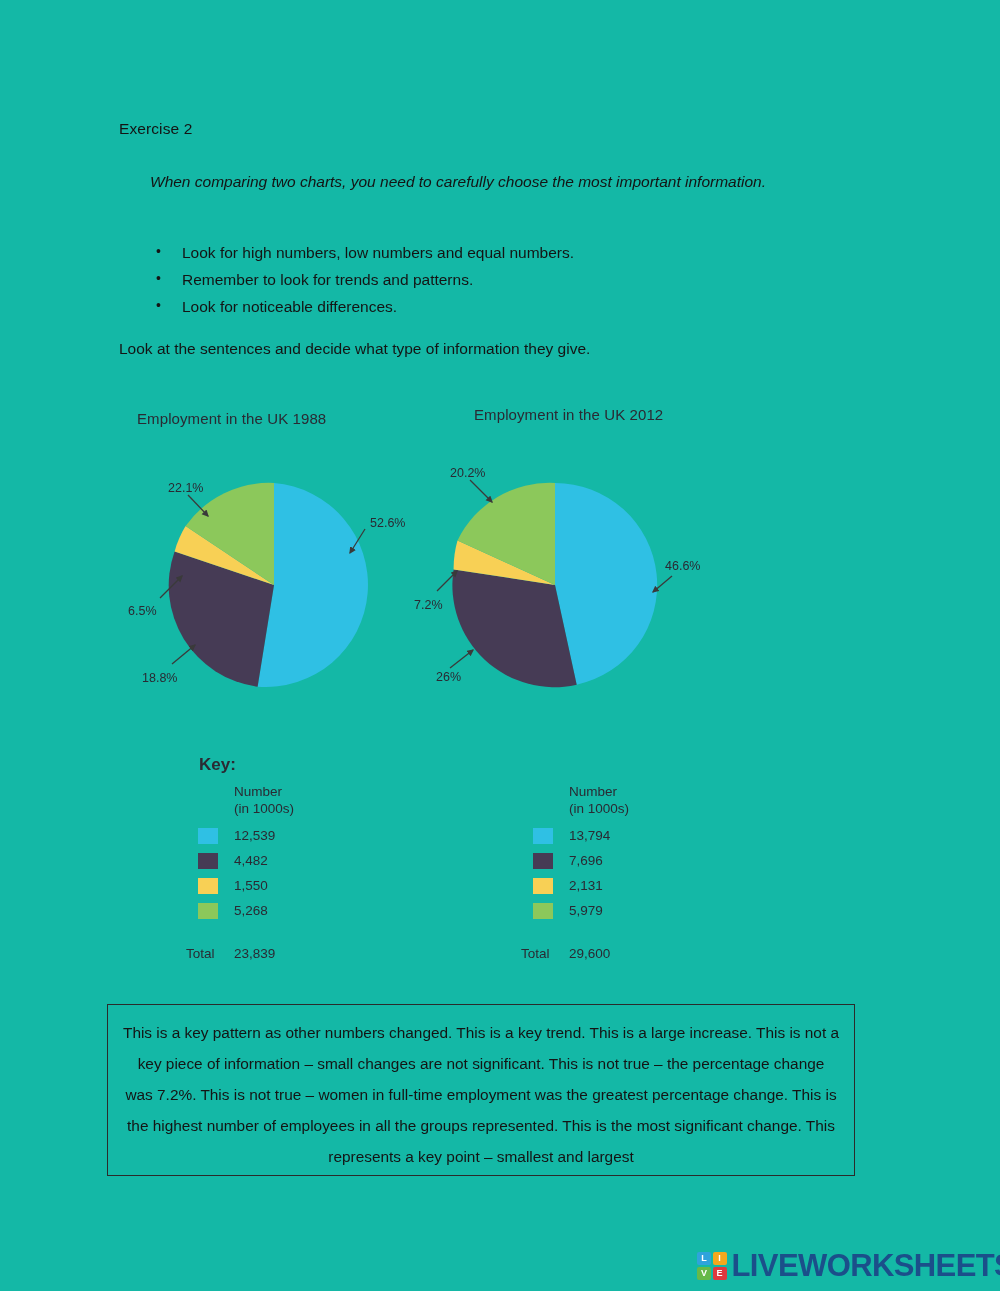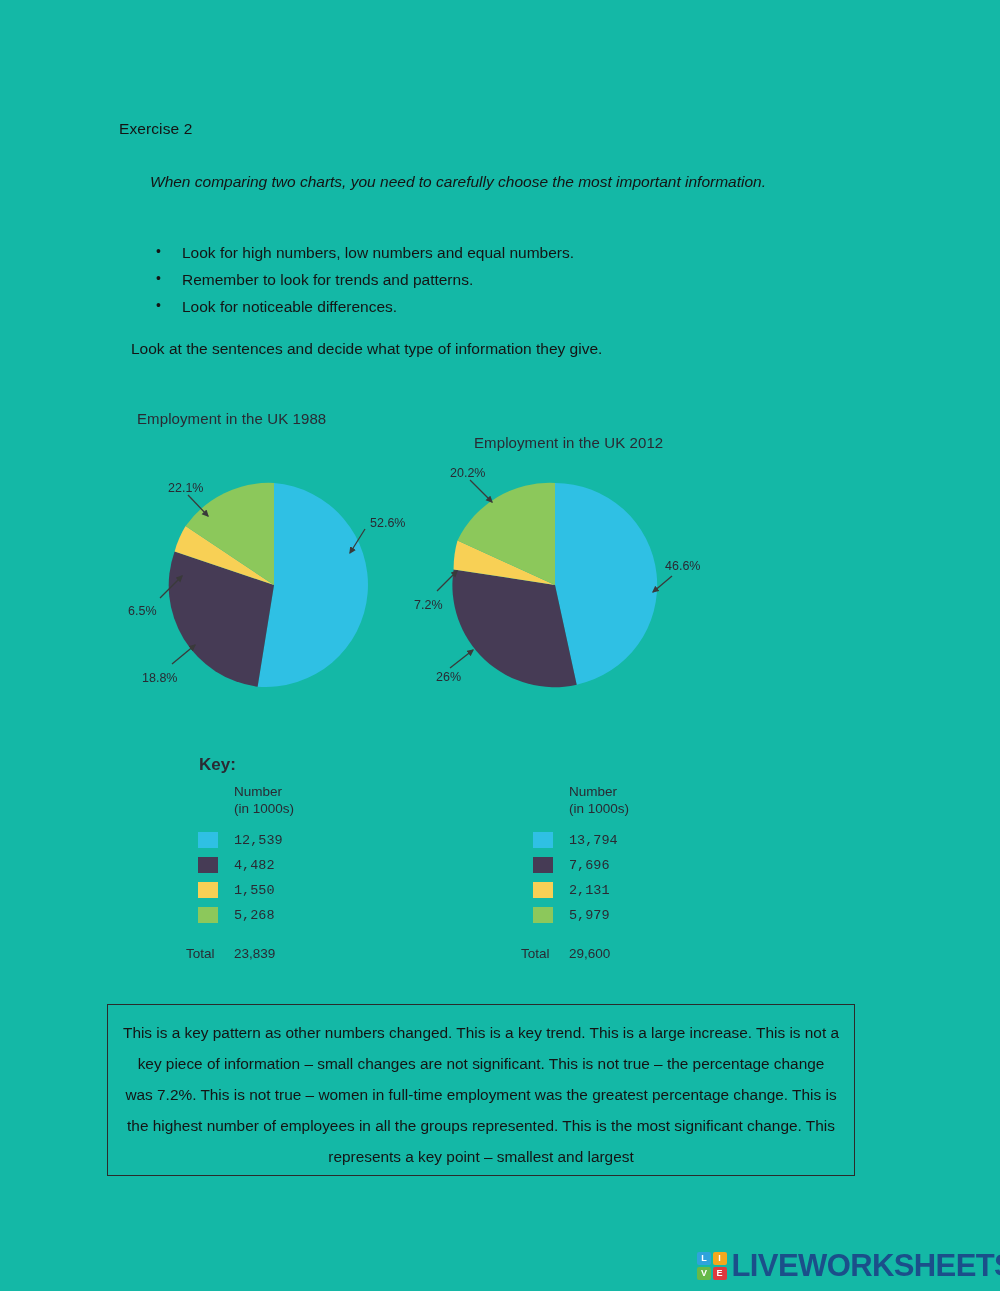--- a/index.html
+++ b/index.html
@@ -61,21 +61,21 @@
   .bullets li::before {
     content: "\2022";
     position: absolute;
     left: -22px;
     top: -1px;
     font-size: 14px;
     color: #141414;
   }
   .lead-in {
     position: absolute;
-    left: 131px;
+    left: 119px;
     top: 340px;
     font-size: 15.5px;
     color: #141414;
   }
 
   
   .chart-area {
     position: absolute;
     left: 0;
     top: 0;
@@ -84,21 +84,21 @@
     pointer-events: none;
   }
   .chart-title {
     position: absolute;
     font-size: 15px;
     color: #2a2a33;
     letter-spacing: .1px;
     white-space: nowrap;
   }
   #chart-title-1 { left: 137px; top: 410px; }
-  #chart-title-2 { left: 474px; top: 434px; }
+  #chart-title-2 { left: 474px; top: 406px; }
 
   svg.pies {
     position: absolute;
     left: 0; top: 0;
     width: 1000px;
     height: 1291px;
   }
 
   
   .pie-legend {
@@ -138,23 +138,22 @@
   .numtable .nt-head {
     font-size: 13.5px;
     color: #2a2a33;
     line-height: 17px;
     margin-left: 36px;
     margin-bottom: 6px;
     white-space: nowrap;
   }
   .numtable .nt-row {
     display: flex;
-    align-items: flex-end;
+    align-items: center;
     height: 25px;
-    font-family: Liberation Mono, monospace;
   }
   .numtable .nt-sw {
     width: 20px;
     height: 16px;
     margin-right: 16px;
     flex: 0 0 auto;
   }
   .numtable .nt-val {
     font-size: 13.5px;
     color: #2a2a33;

